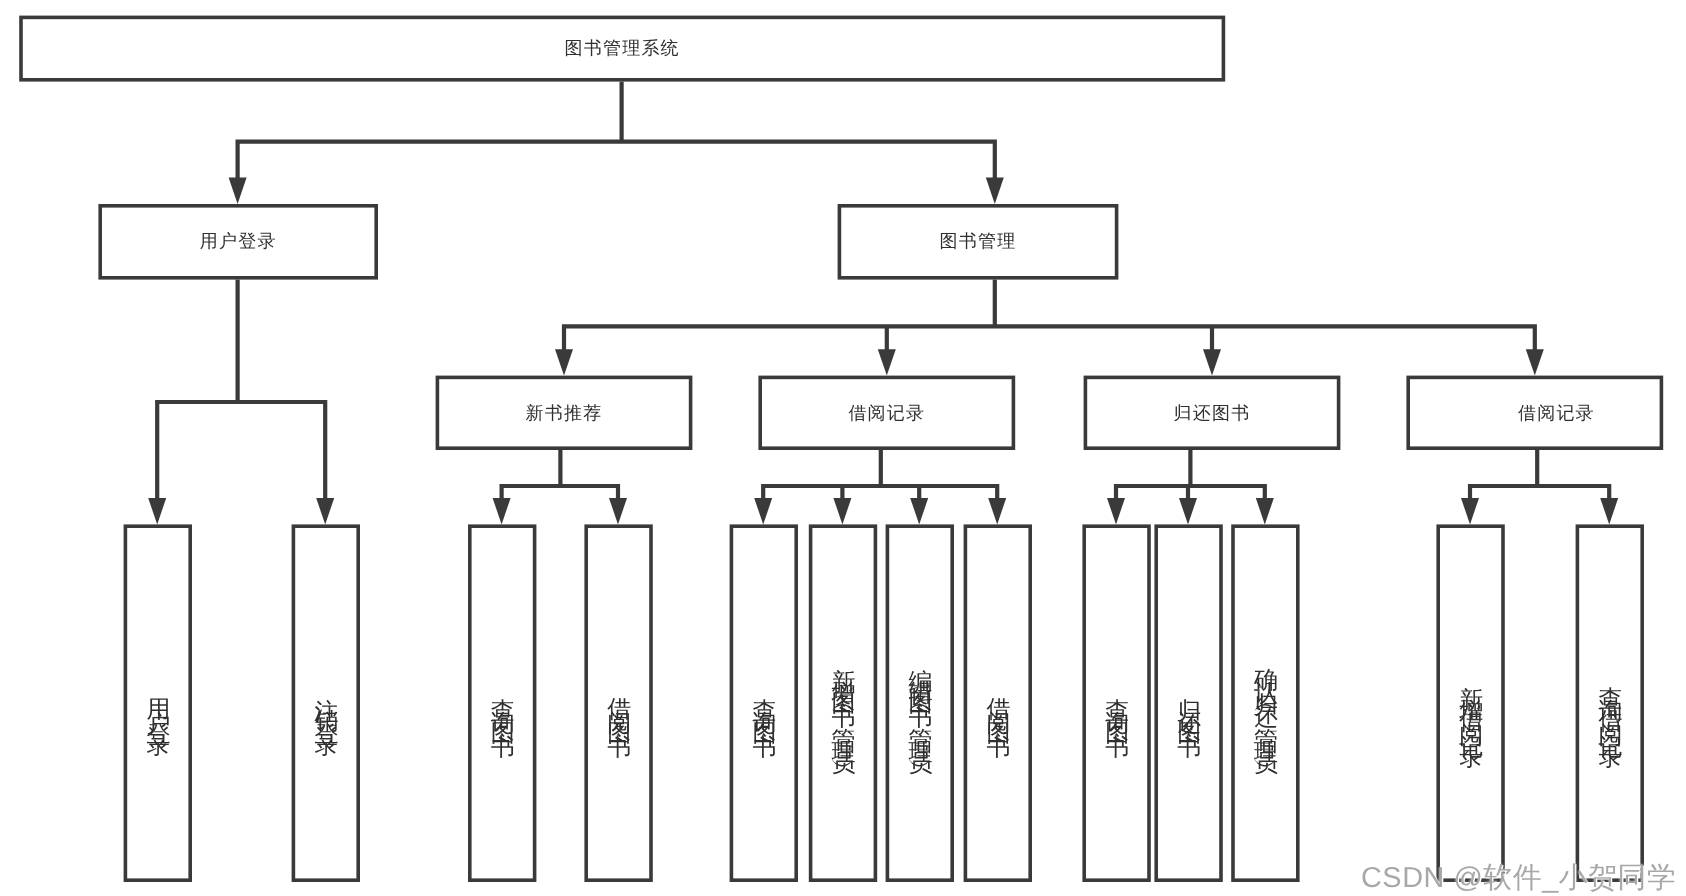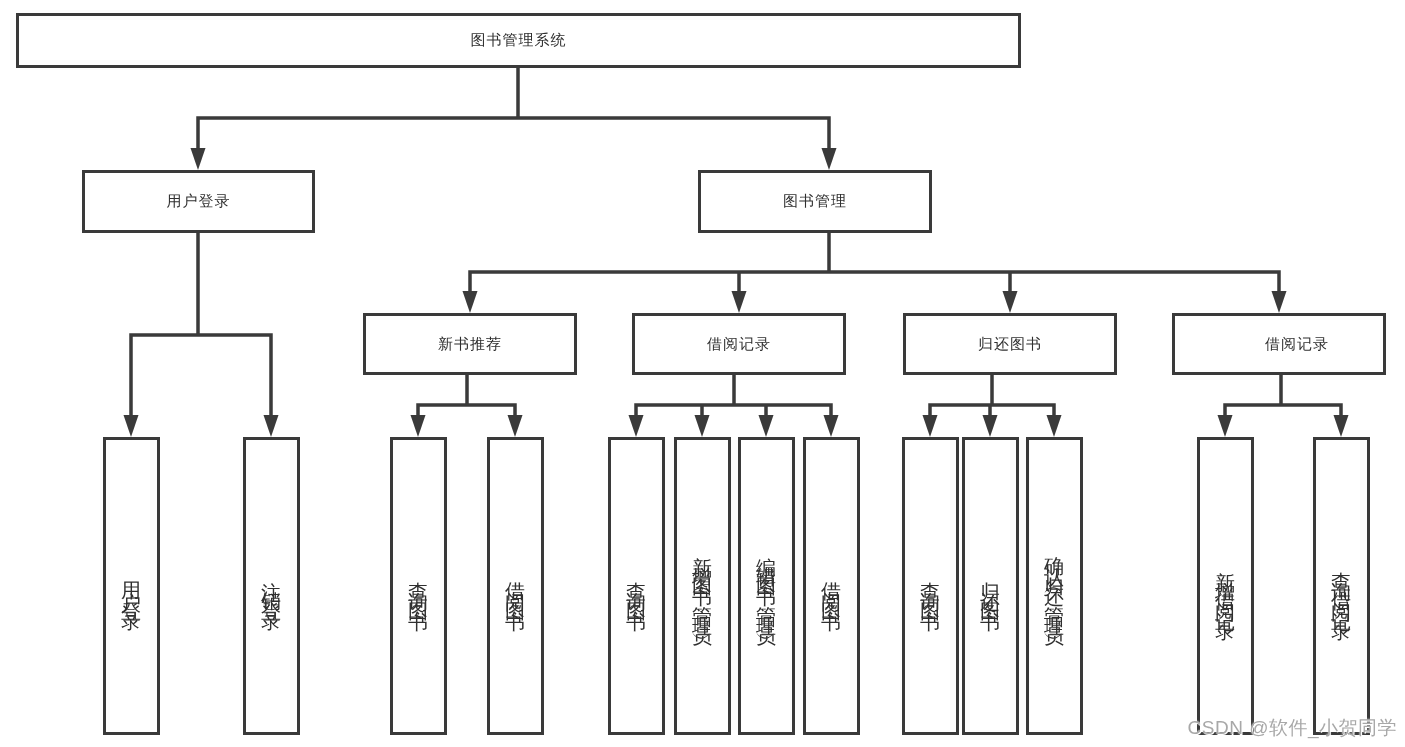--- a/index.html
+++ b/index.html
@@ -75,21 +75,21 @@
   .leaf.l7  { left: 803px; }
   .leaf.l8  { left: 902px; }
   .leaf.l9  { left: 962px; }
   .leaf.l10 { left: 1026px; }
   .leaf.l11 { left: 1197px; }
   .leaf.l12 { left: 1313px; }
   #watermark {
     position: absolute;
     top: 715px;
     right: 8px;
-    font-size: 19px;
+    font-size: 24px;
     color: #a8a8a8;
     letter-spacing: 0.5px;
     text-shadow: 0 0 2px #ffffff, 1px 1px 0 #ffffff;
     white-space: nowrap;
   }
 </style>
 </head>
 <body>
 
 <div id="canvas">

